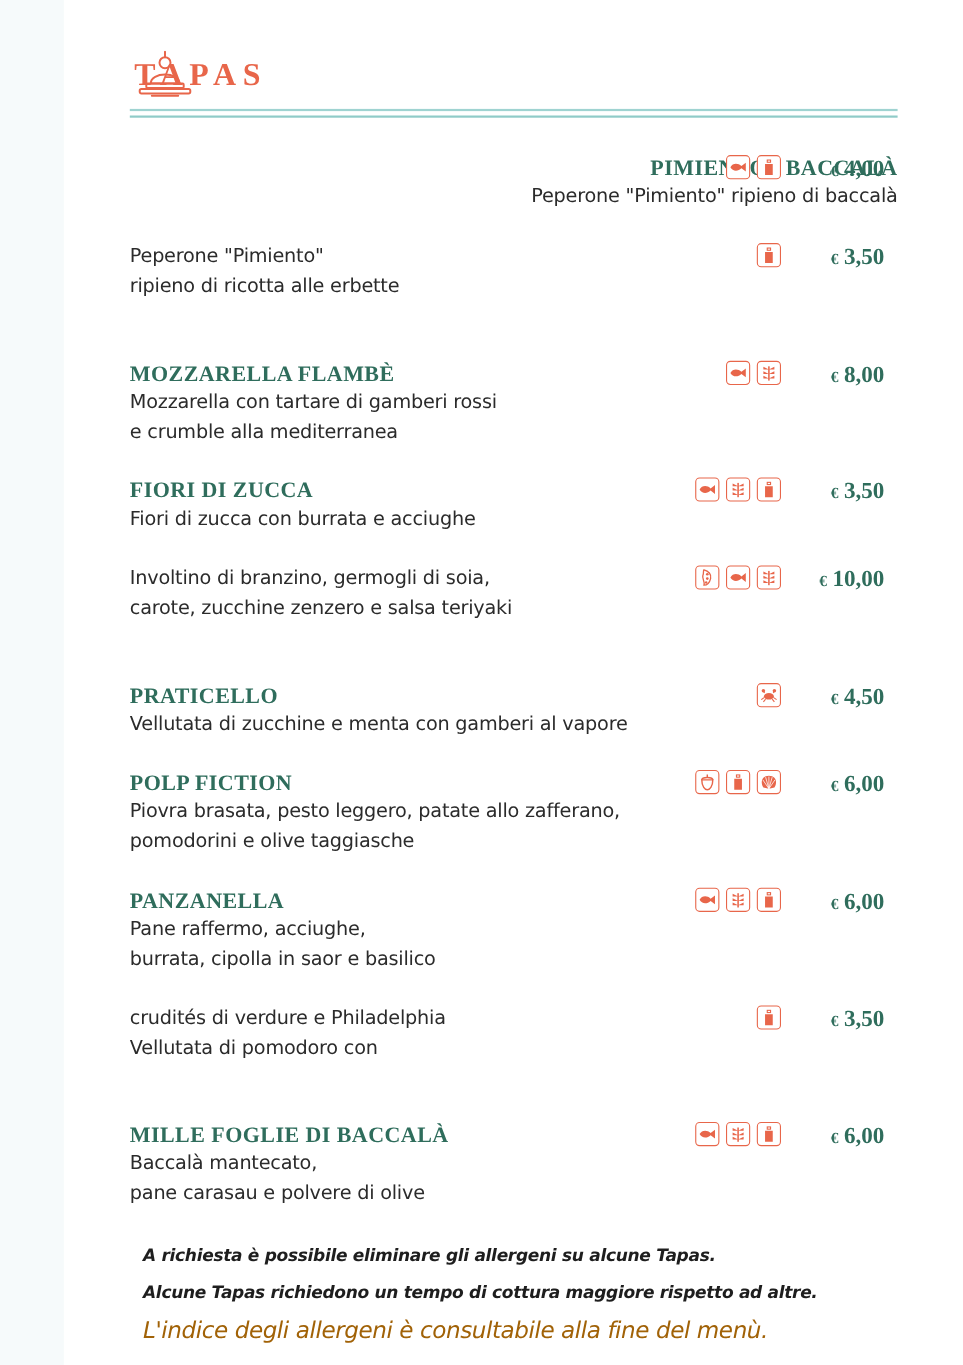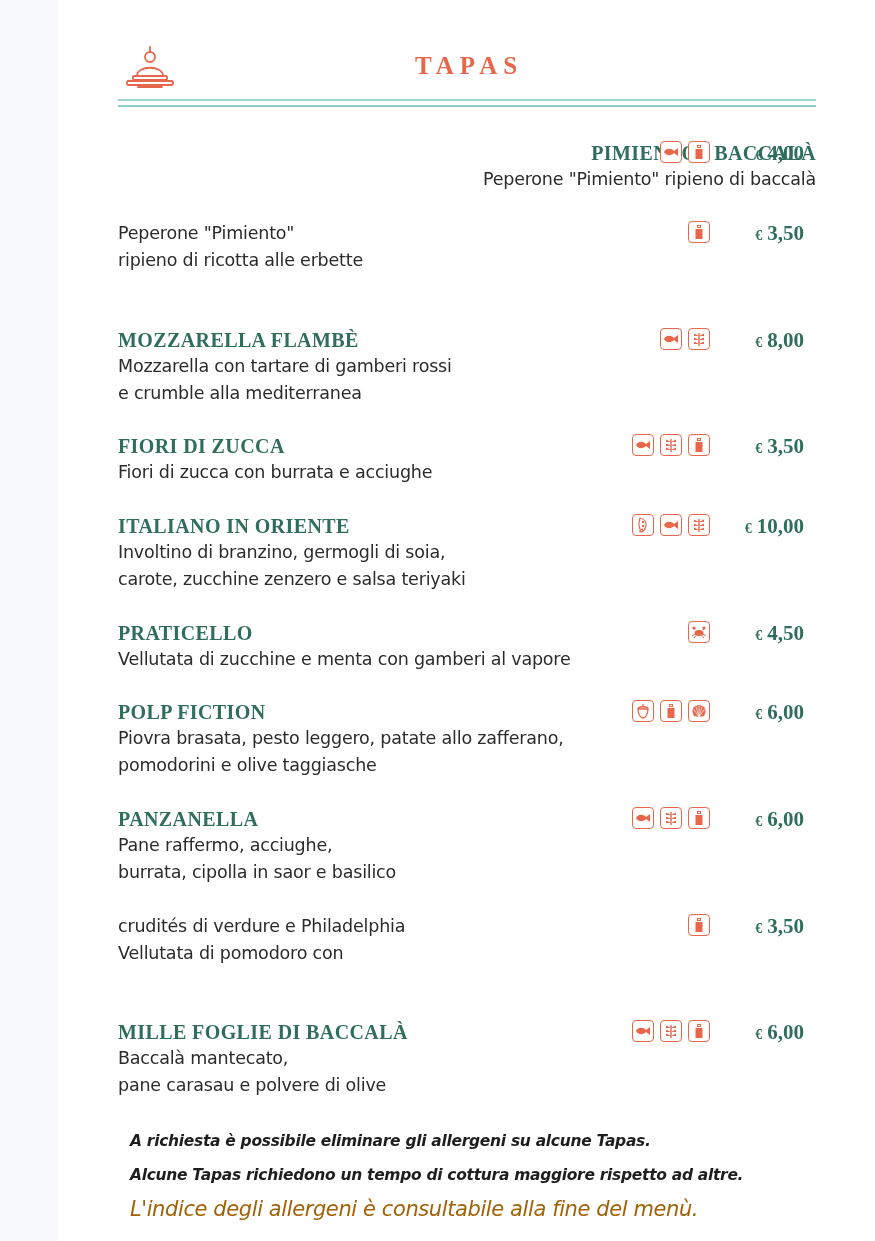--- a/index.html
+++ b/index.html
@@ -8,23 +8,23 @@
     background: #ffffff;
     font-family: "Liberation Sans", "DejaVu Sans", sans-serif;
   }
   .left-strip {
     position: absolute; left: 0; top: 0; width: 58px; height: 1241px;
     background: #f6fafb;
   }
   .header { position: absolute; left: 118px; top: 44px; width: 698px; height: 66px; }
   .logo { position: absolute; left: 6px; top: 2px; width: 52px; height: 44px; }
   .title {
-    position: absolute; left: 0; right: 0; top: 8px; text-align: center;
+    position: absolute; left: 0; right: 0; top: 8px; text-align: left;
     font-family: "Liberation Serif", "DejaVu Serif", serif;
-    font-size: 25px; font-weight: 700; letter-spacing: 6px; color: #e8664a;
+    font-size: 29px; font-weight: 700; letter-spacing: 6px; color: #e8664a;
     padding-left: 4px;
   }
   .rule1 { position: absolute; left: 0; right: 0; top: 55px; height: 2px; background: #9fd3d1; }
   .rule2 { position: absolute; left: 0; right: 0; top: 61px; height: 2px; background: #8fcbc8; }
 
   .menu { position: absolute; left: 118px; top: 140px; width: 698px; }
   .item { position: relative; }
   .item-name {
     font-family: "Liberation Serif", "DejaVu Serif", serif;
     font-size: 20px; font-weight: 700; color: #2f6d5c; letter-spacing: 0.4px;
@@ -213,21 +213,20 @@
         </span>
         <span class="allergen">
           <svg>
             <use href="#ic-milk"></use>
           </svg>
         </span>
       </div>
       <div class="price"><span class="eur">€</span><span>3,50</span></div>
     </div>
     <div class="item" style="position: absolute; top: 373px; left: 0px; width: 698px;">
-      <div class="item-name">ITALIANO IN ORIENTE</div>
       <div class="item-desc">Involtino di branzino, germogli di soia,</div>
       <div class="item-desc">carote, zucchine zenzero e salsa teriyaki</div>
       <div class="icons">
         <span class="allergen">
           <svg>
             <use href="#ic-soy"></use>
           </svg>
         </span>
         <span class="allergen">
           <svg>

